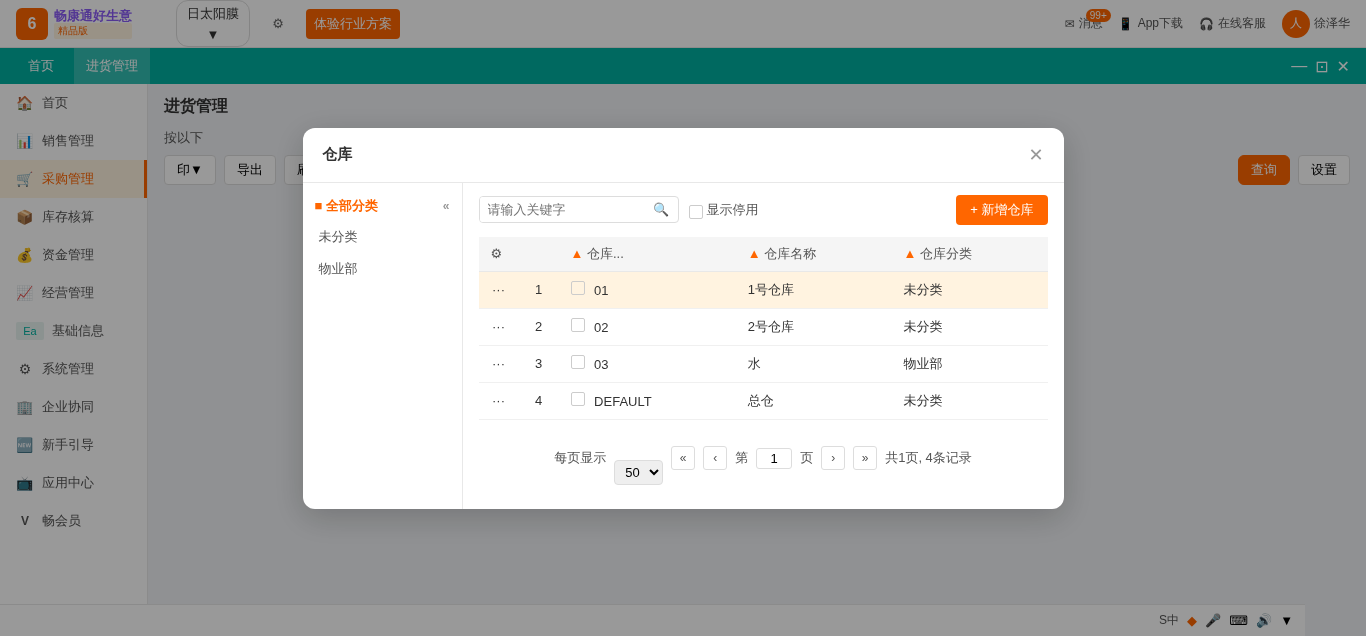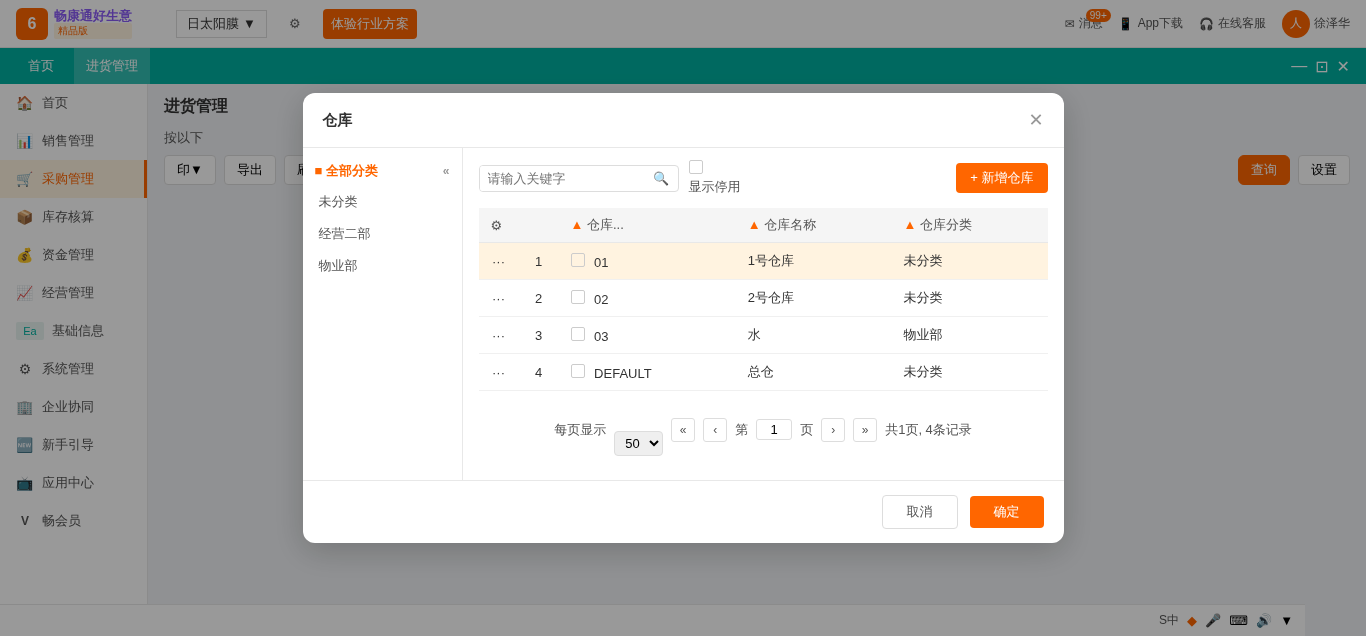--- a/index.html
+++ b/index.html
@@ -8,21 +8,21 @@
     
     .top-header {
       display: flex; align-items: center; height: 48px;
       background: #fff; border-bottom: 1px solid #e8e8e8;
       padding: 0 16px; gap: 12px; position: relative; z-index: 10;
     }
     .logo-area { display: flex; align-items: center; gap: 6px; width: 148px; }
     .logo-icon { width: 32px; height: 32px; background: #f60; border-radius: 6px; display: flex; align-items: center; justify-content: center; color: #fff; font-weight: bold; font-size: 16px; }
     .logo-text { font-size: 13px; color: #8b5cf6; font-weight: bold; line-height: 1.2; }
     .logo-badge { font-size: 10px; color: #f60; background: #fff3e0; padding: 1px 4px; border-radius: 2px; }
-    .store-selector { display: flex; align-items: center; gap: 4px; border: 1px solid #ddd; border-radius: 0; padding: 4px 10px; cursor: pointer; font-size: 13px; color: #333; }
+    .store-selector { display: flex; align-items: center; gap: 4px; border: 1px solid #ddd; border-radius: 12px; padding: 4px 10px; cursor: pointer; font-size: 13px; color: #333; flex-direction: column; }
     .settings-btn { width: 32px; height: 32px; display: flex; align-items: center; justify-content: center; cursor: pointer; color: #666; }
     .trial-btn { background: #f60; color: #fff; border: none; border-radius: 4px; padding: 6px 8px; font-size: 13px; cursor: pointer; }
     .header-right { margin-left: auto; display: flex; align-items: center; gap: 16px; }
     .header-icon-item { display: flex; align-items: center; gap: 4px; cursor: pointer; color: #555; font-size: 12px; position: relative; }
     .badge { background: #f60; color: #fff; border-radius: 8px; font-size: 10px; padding: 1px 4px; position: absolute; top: -6px; right: -8px; }
     .avatar { width: 28px; height: 28px; background: #f60; border-radius: 50%; display: flex; align-items: center; justify-content: center; color: #fff; font-size: 12px; }
 
     
     .sub-header {
       display: flex; align-items: center; height: 36px;
@@ -65,21 +65,21 @@
     .modal-sidebar-header { display: flex; align-items: center; justify-content: space-between; padding: 6px 12px; font-size: 13px; font-weight: bold; color: #f60; }
     .modal-sidebar-item { padding: 7px 16px; font-size: 13px; color: #555; cursor: pointer; }
     .collapse-btn { color: #999; cursor: pointer; font-size: 12px; }
 
     
     .modal-content-area { flex: 1; display: flex; flex-direction: column; padding: 12px 16px; }
     .modal-toolbar { display: flex; align-items: center; gap: 10px; margin-bottom: 12px; }
     .modal-search { display: flex; align-items: center; border: 1px solid #ddd; border-radius: 4px; overflow: hidden; flex: 0 0 200px; }
     .modal-search input { border: none; outline: none; padding: 5px 8px; font-size: 13px; width: 100%; }
     .modal-search-icon { padding: 5px 8px; color: #999; cursor: pointer; }
-    .checkbox-label { display: flex; align-items: flex-start; gap: 4px; font-size: 13px; color: #555; cursor: pointer; flex-direction: column; }
+    .checkbox-label { display: flex; align-items: flex-end; gap: 4px; font-size: 13px; color: #555; cursor: pointer; }
     .add-warehouse-btn { margin-left: auto; background: #f60; color: #fff; border: none; border-radius: 4px; padding: 6px 14px; font-size: 13px; cursor: pointer; }
 
     
     .modal-table { width: 100%; border-collapse: collapse; font-size: 13px; }
     .modal-table th { background: #f5f5f5; padding: 8px 12px; text-align: left; border-bottom: 1px solid #e8e8e8; color: #555; font-weight: normal; }
     .modal-table td { padding: 9px 12px; border-bottom: 1px solid #f0f0f0; color: #333; }
     .modal-table tr.selected td { background: #fff3e0; }
     .th-icon { width: 40px; text-align: center; }
     .th-num { width: 40px; text-align: center; }
     .td-num { text-align: center; color: #999; }
@@ -224,21 +224,20 @@
     </div>
 
     <div class="modal-body">
 
       <div class="modal-sidebar">
         <div class="modal-sidebar-header">
           <span>■ 全部分类</span>
           <span class="collapse-btn">«</span>
         </div>
         <div class="modal-sidebar-item">未分类</div>
-        <div class="modal-sidebar-item">经营二部</div>
         <div class="modal-sidebar-item">物业部</div>
       </div>
 
       <div class="modal-content-area">
 
         <div class="modal-toolbar">
           <div class="modal-search">
             <input type="text" placeholder="请输入关键字" style="">
             <span class="modal-search-icon">🔍</span>
           </div>
@@ -324,24 +323,20 @@
           <span>第</span>
           <input class="page-input" type="text" value="1" style="">
           <span>页</span>
           <div class="page-btn">›</div>
           <div class="page-btn">»</div>
           <span>共1页, 4条记录</span>
         </div>
       </div>
     </div>
 
-    <div class="modal-footer">
-      <button class="cancel-btn">取消</button>
-      <button class="confirm-btn">确定</button>
-    </div>
   </div>
 </div>
 
 <div class="bottom-bar">
   <span style="font-size:12px; color:#555; cursor:pointer;">S中</span>
   <span style="color:#f60; cursor:pointer;">◆</span>
   <span style="cursor:pointer;">🎤</span>
   <span style="cursor:pointer;">⌨</span>
   <span style="cursor:pointer;">🔊</span>
   <span style="cursor:pointer;">▼</span>

